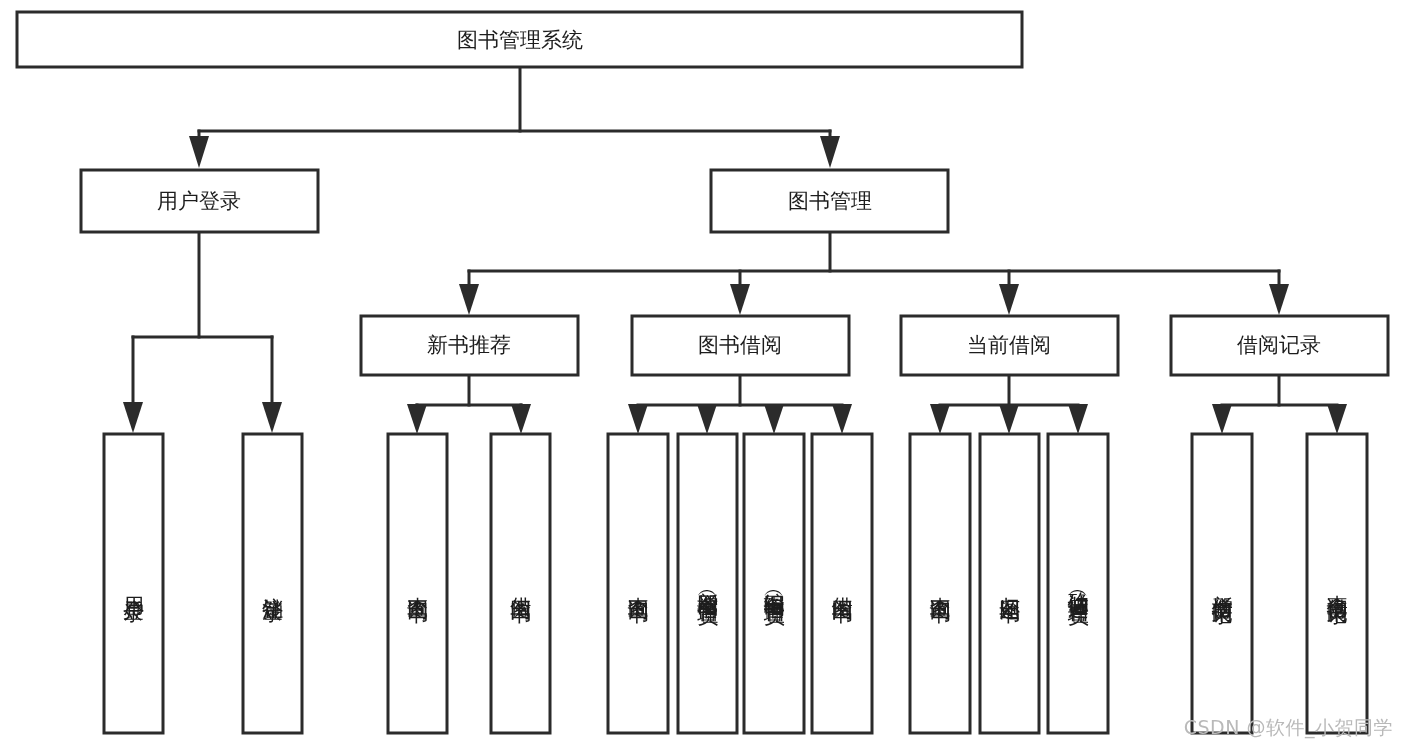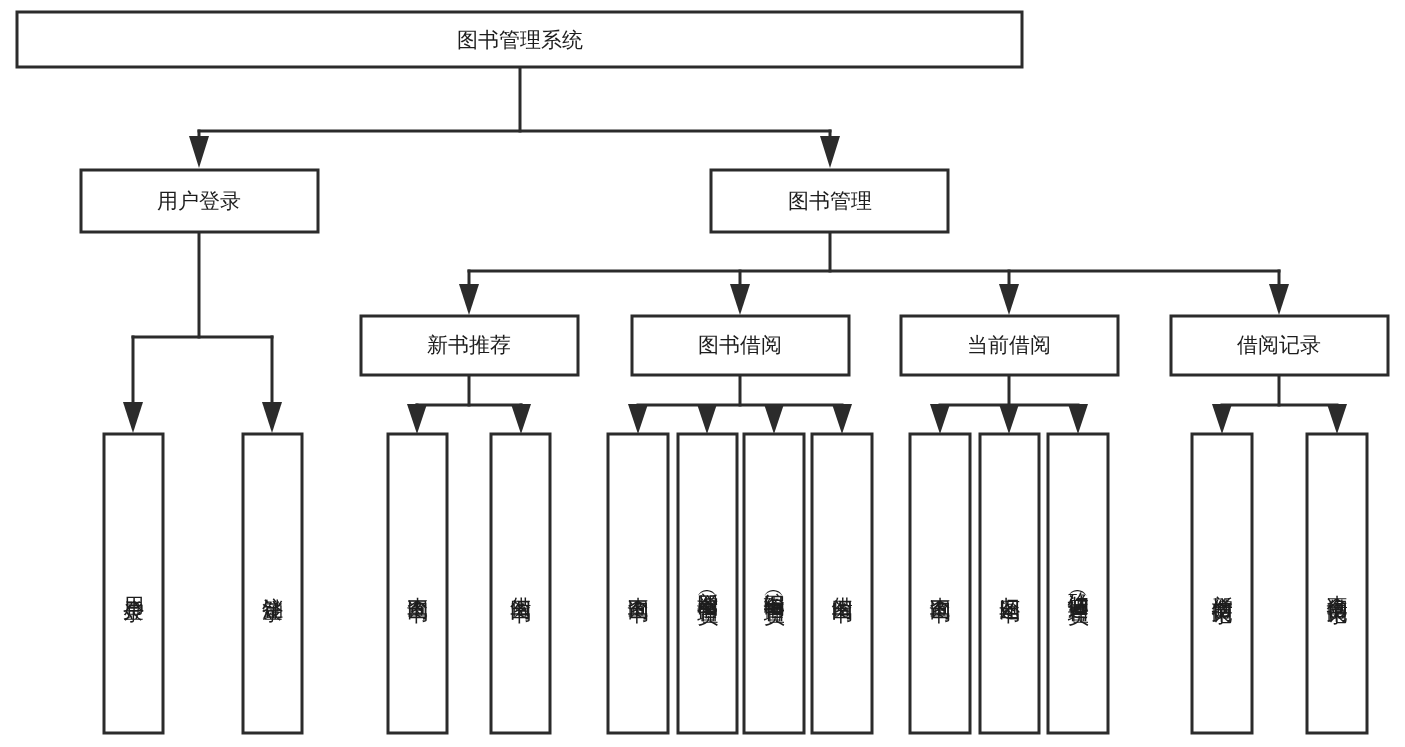--- a/index.html
+++ b/index.html
@@ -223,14 +223,15 @@
     <span class="leaf-label">确认归还（管理员）</span>
   </div>
 
   <div class="leaf-label-wrap" style="left:1192px; top:434px; width:60px; height:299px;">
     <span class="leaf-label">新增借阅记录</span>
   </div>
   <div class="leaf-label-wrap" style="left:1307px; top:434px; width:60px; height:299px;">
     <span class="leaf-label">查询借阅记录</span>
   </div>
 
+  <div class="watermark">CSDN @软件_小贺同学</div>
 
 </div>
 
 </body></html>

